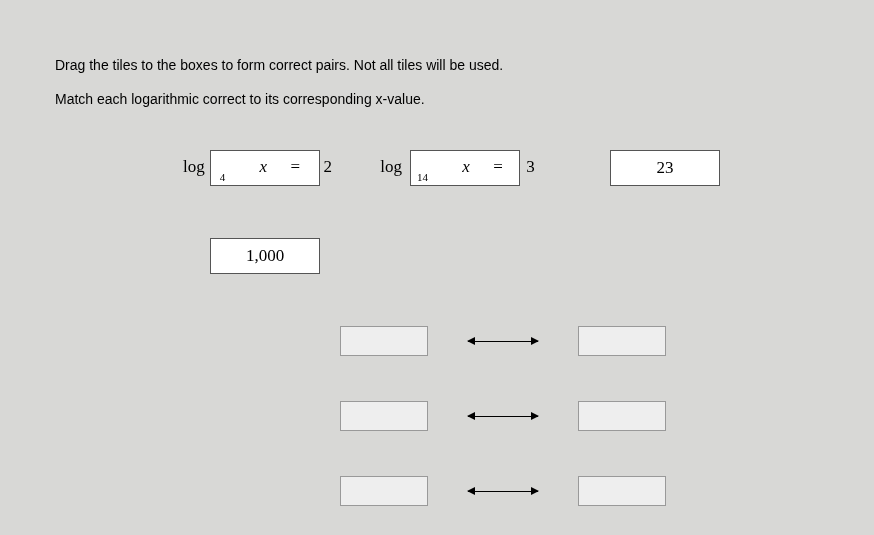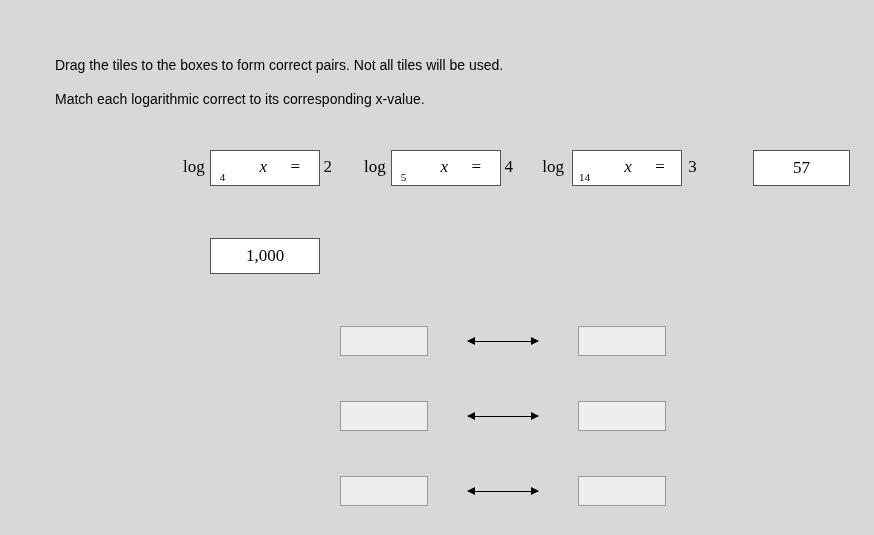--- a/index.html
+++ b/index.html
@@ -11,21 +11,21 @@
     padding: 12px 10px;
     color: #000;
     font-size: 14px;
   }
   .instructions { margin-bottom: 18px; }
   .subprompt { margin-bottom: 28px; }
   .tiles-area {
     margin-left: 140px;
     width: 700px;
   }
-  .tile-row { display: flex; gap: 41px; margin-bottom: 22px; align-items: center; }
+  .tile-row { display: flex; gap: 60px; margin-bottom: 22px; align-items: center; }
   .tile {
     width: 110px;
     height: 36px;
     background: #fff;
     border: 1px solid #555;
     display: flex;
     align-items: center;
     justify-content: center;
     font-family: "Times New Roman", serif;
     font-size: 17px;
@@ -73,27 +73,24 @@
 <div class="instructions">Drag the tiles to the boxes to form correct pairs. Not all tiles will be used.</div>
 <div class="subprompt">Match each logarithmic correct to its corresponding x-value.</div>
 
 <div class="tiles-area">
 
   <div class="tile-row">
     <div class="tile">
       <span>log<span class="sub">4</span>&nbsp;<span class="xi">x</span>&nbsp;&nbsp;=&nbsp;&nbsp;<span>2</span></span>
     </div>
     <div class="tile">
-      <span>log<span class="sub">5</span>&nbsp;<span class="xi">x</span>&nbsp;&nbsp;=&nbsp;&nbsp;<span>4</span></span>
-    </div>
-    <div class="tile">
       <span>log<span class="sub">14</span>&nbsp;<span class="xi">x</span>&nbsp;&nbsp;=&nbsp;&nbsp;<span>3</span></span>
     </div>
     <div class="tile">
-      <span>57</span>
+      <span>23</span>
     </div>
   </div>
 
   <div class="tile-row">
     <div class="tile">
       <span>1,000</span>
     </div>
   </div>
 </div>
 

